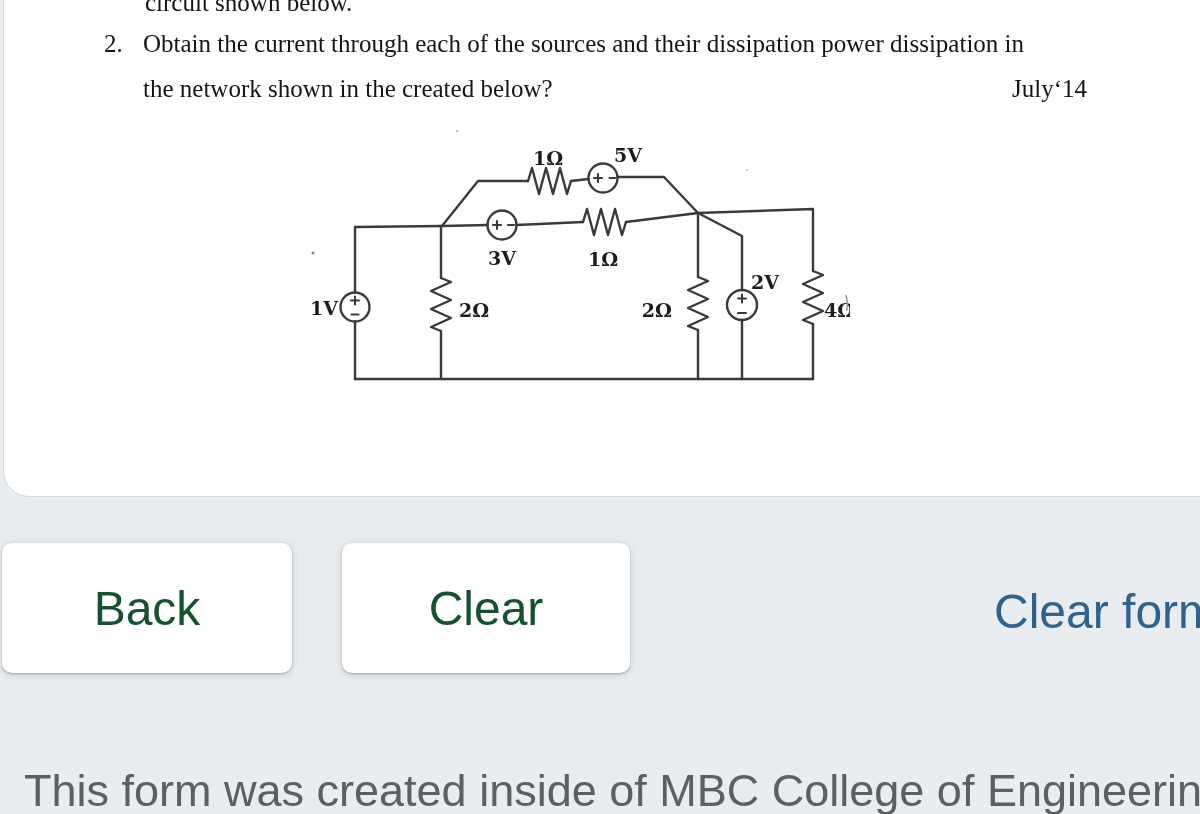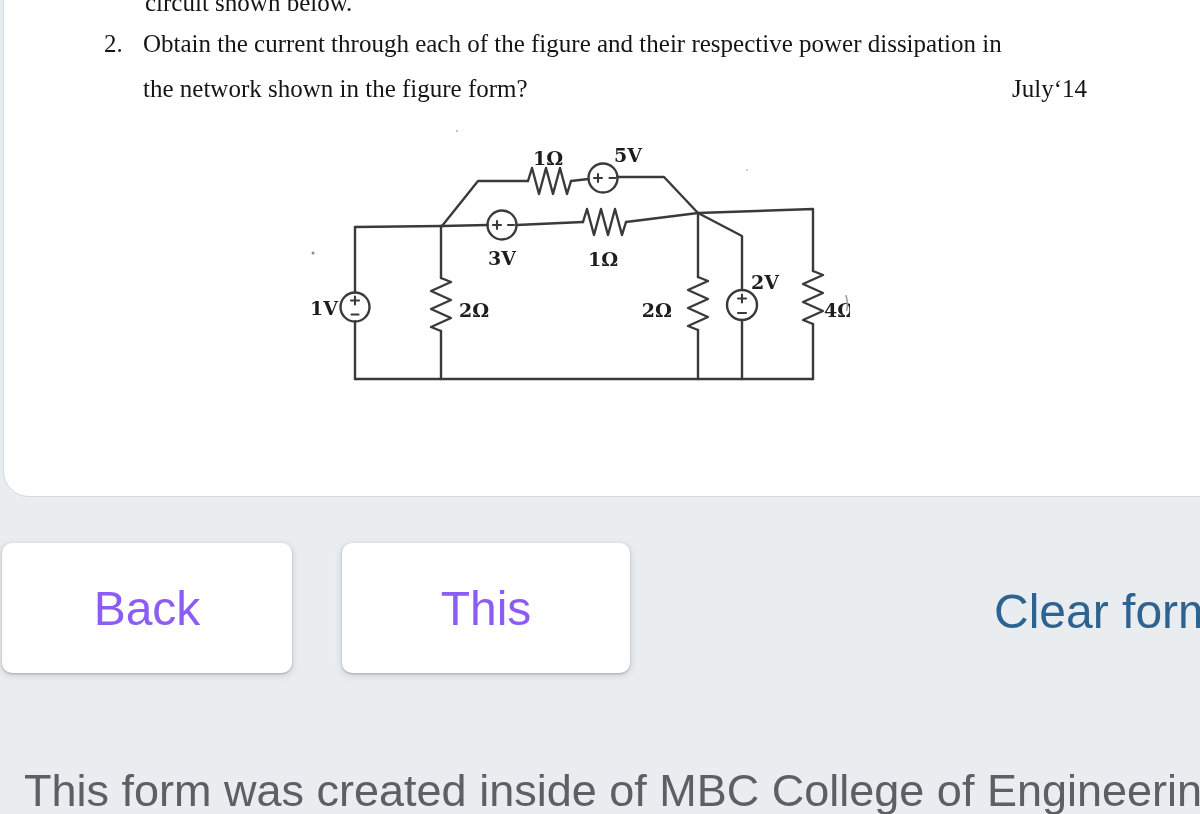--- a/index.html
+++ b/index.html
@@ -27,43 +27,43 @@
   .w{fill:none;stroke:#3a3a3a;stroke-width:2.4;stroke-linecap:round;stroke-linejoin:round;}
   .sym{fill:none;stroke:#3a3a3a;stroke-width:2.1;stroke-linecap:round;}
   .clabel{
     font-family:"DejaVu Serif","Liberation Serif",serif;
     font-weight:bold;font-size:19px;fill:#1d1d1d;
   }
   .btn{
     position:absolute;top:543px;height:130px;border:none;background:#ffffff;
     border-radius:10px;display:flex;align-items:center;justify-content:center;
     box-shadow:0 1px 2px rgba(60,64,67,.30),0 2px 6px 1px rgba(60,64,67,.15);
-    color:#8b5cf6;font-size:48px;font-weight:500;
+    color:#14532d;font-size:48px;font-weight:500;
     font-family:"Liberation Sans",sans-serif;cursor:pointer;padding:0;
   }
   .btn-back{left:2px;width:290px;}
   .btn-next{left:342px;width:288px;}
   .clear-link{
     position:absolute;left:994px;top:584px;font-size:48px;font-weight:500;
     color:#2e6390;white-space:nowrap;cursor:pointer;
   }
   .footer-text{
     position:absolute;left:24px;top:765px;font-size:45px;color:#5c6064;
     white-space:nowrap;
   }
 </style>
 </head>
 <body>
 
 <div class="card"></div>
 
 <div class="qtext q-cropped">circuit shown below.</div>
 <div class="qtext q-number">2.</div>
-<div class="qtext q-line1">Obtain the current through each of the figure and their respective power dissipation in</div>
-<div class="qtext q-line2">the network shown in the figure form?</div>
+<div class="qtext q-line1">Obtain the current through each of the sources and their dissipation power dissipation in</div>
+<div class="qtext q-line2">the network shown in the created below?</div>
 <div class="qtext q-tag">July‘14</div>
 
 <svg class="circuit" width="560" height="270" viewBox="0 0 560 270">
 
   <g>
     <path class="w" d="M65,102 L152,101"></path>
     <path class="w" d="M65,102 V167.5"></path>
     <path class="w" d="M65,196.5 V254"></path>
     <path class="w" d="M65,254 H523"></path>
 
@@ -118,16 +118,16 @@
 
   <g>
     <circle cx="23" cy="128" r="1.5" fill="#8a8a8a"></circle>
     <circle cx="167" cy="6" r="1.1" fill="#b5b5b5"></circle>
     <circle cx="457" cy="45" r="1.1" fill="#c4c4c4"></circle>
     <path d="M556,170 C557.5,176 558,181 556.5,186" fill="none" stroke="#9a9a9a" stroke-width="1.5"></path>
   </g>
 </svg>
 
 <button class="btn btn-back">Back</button>
-<button class="btn btn-next">This</button>
+<button class="btn btn-next">Clear</button>
 <div class="clear-link">Clear form</div>
 
 <div class="footer-text">This form was created inside of MBC College of Engineering</div>
 
 </body></html>

